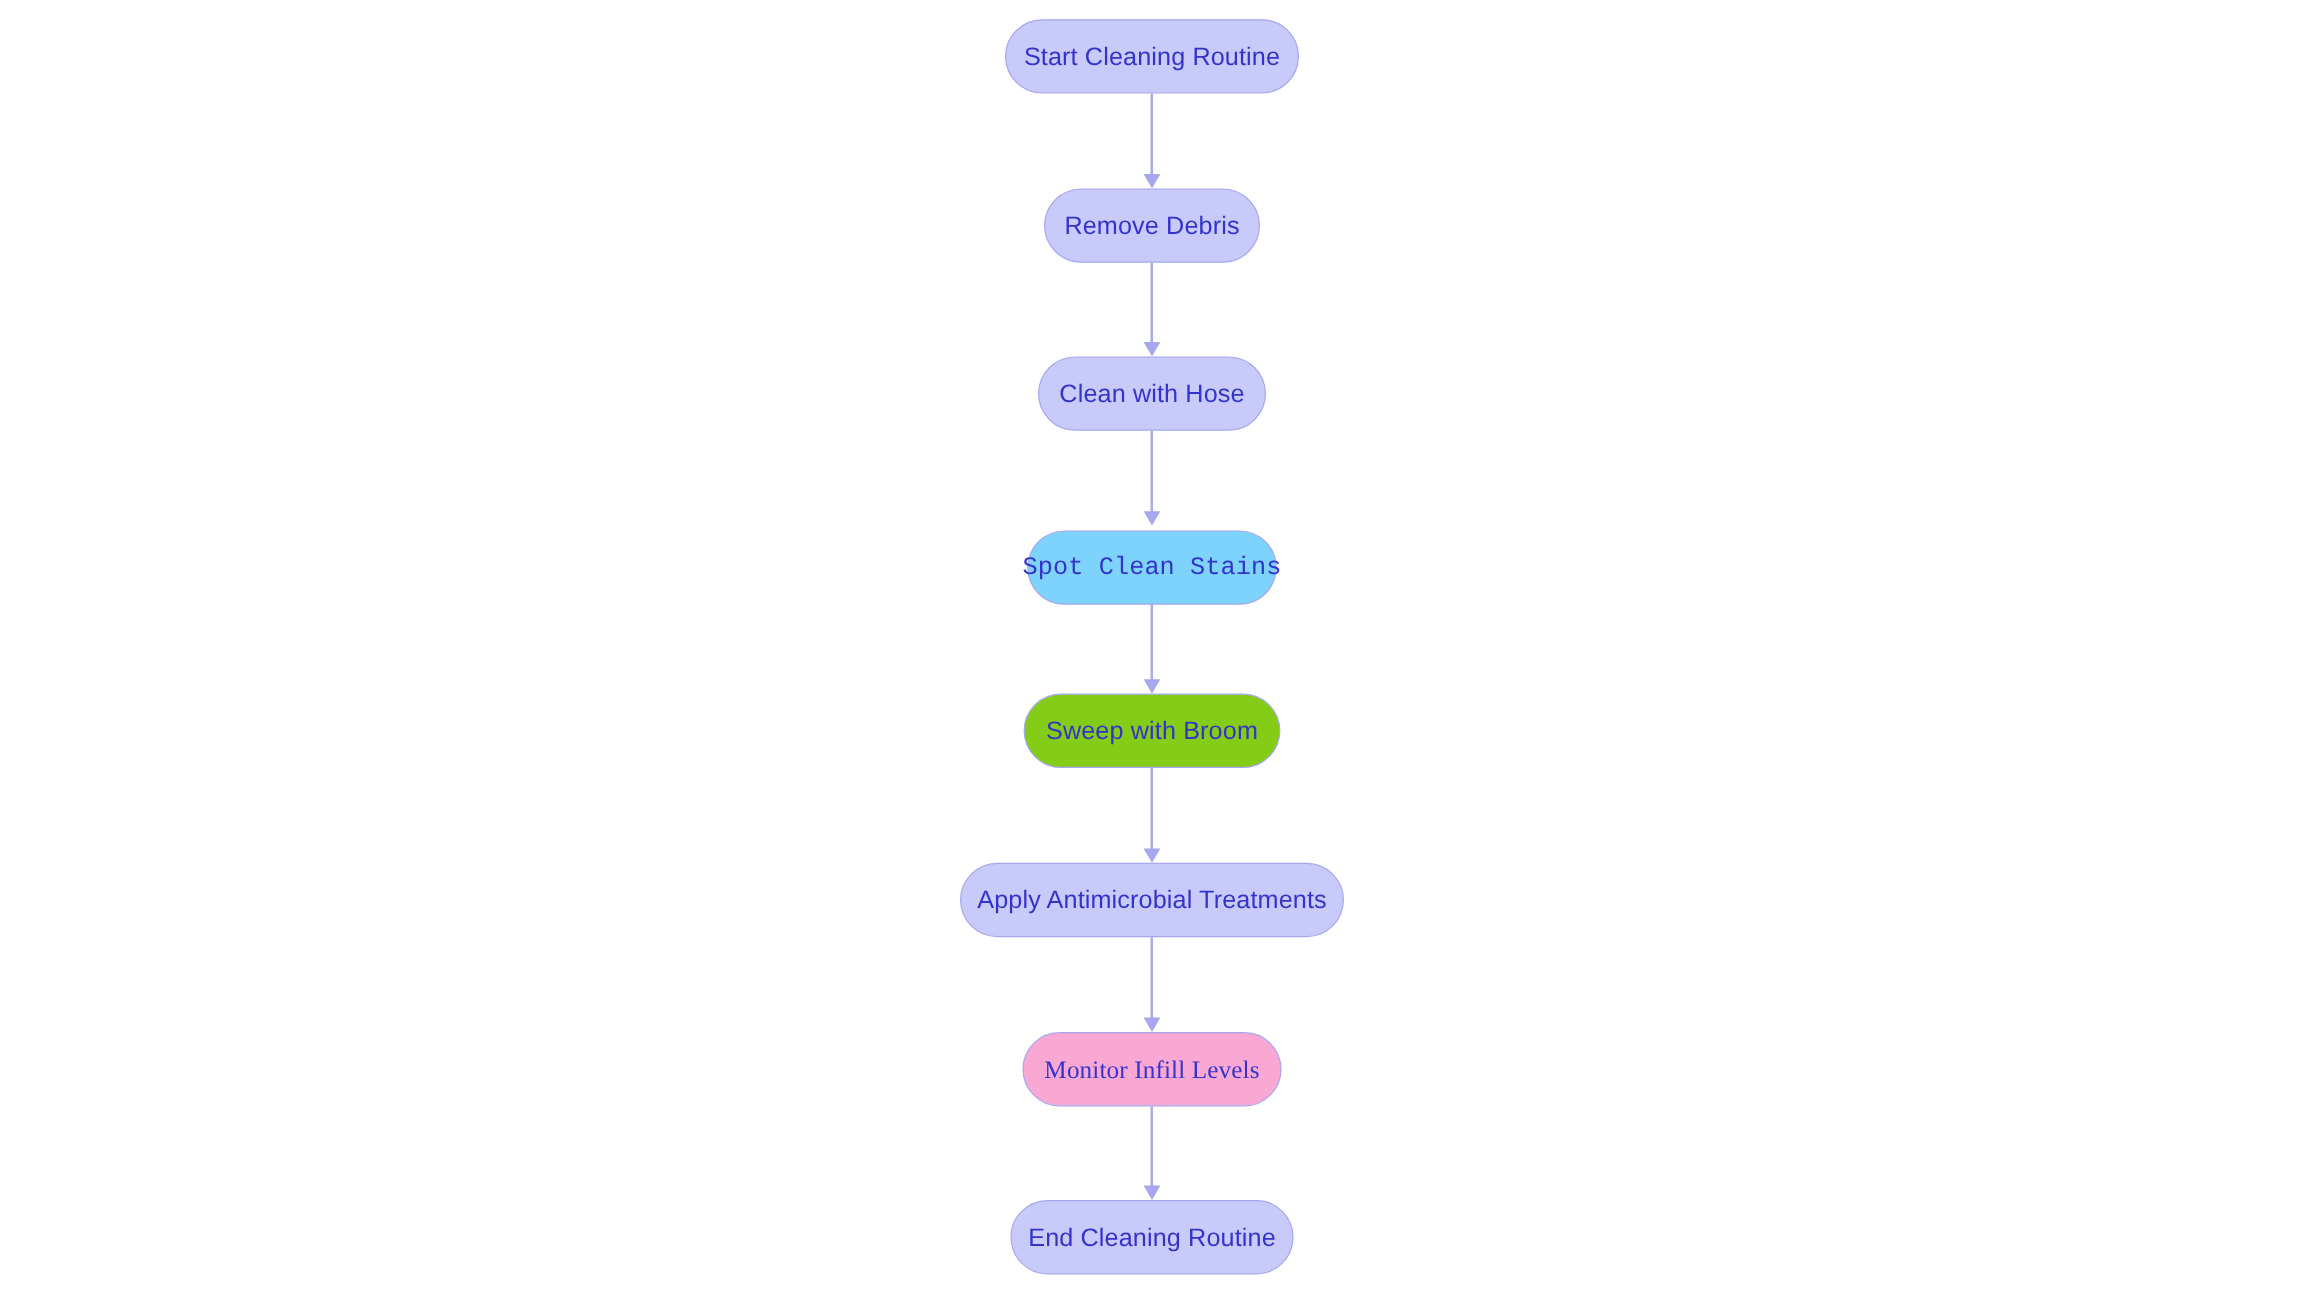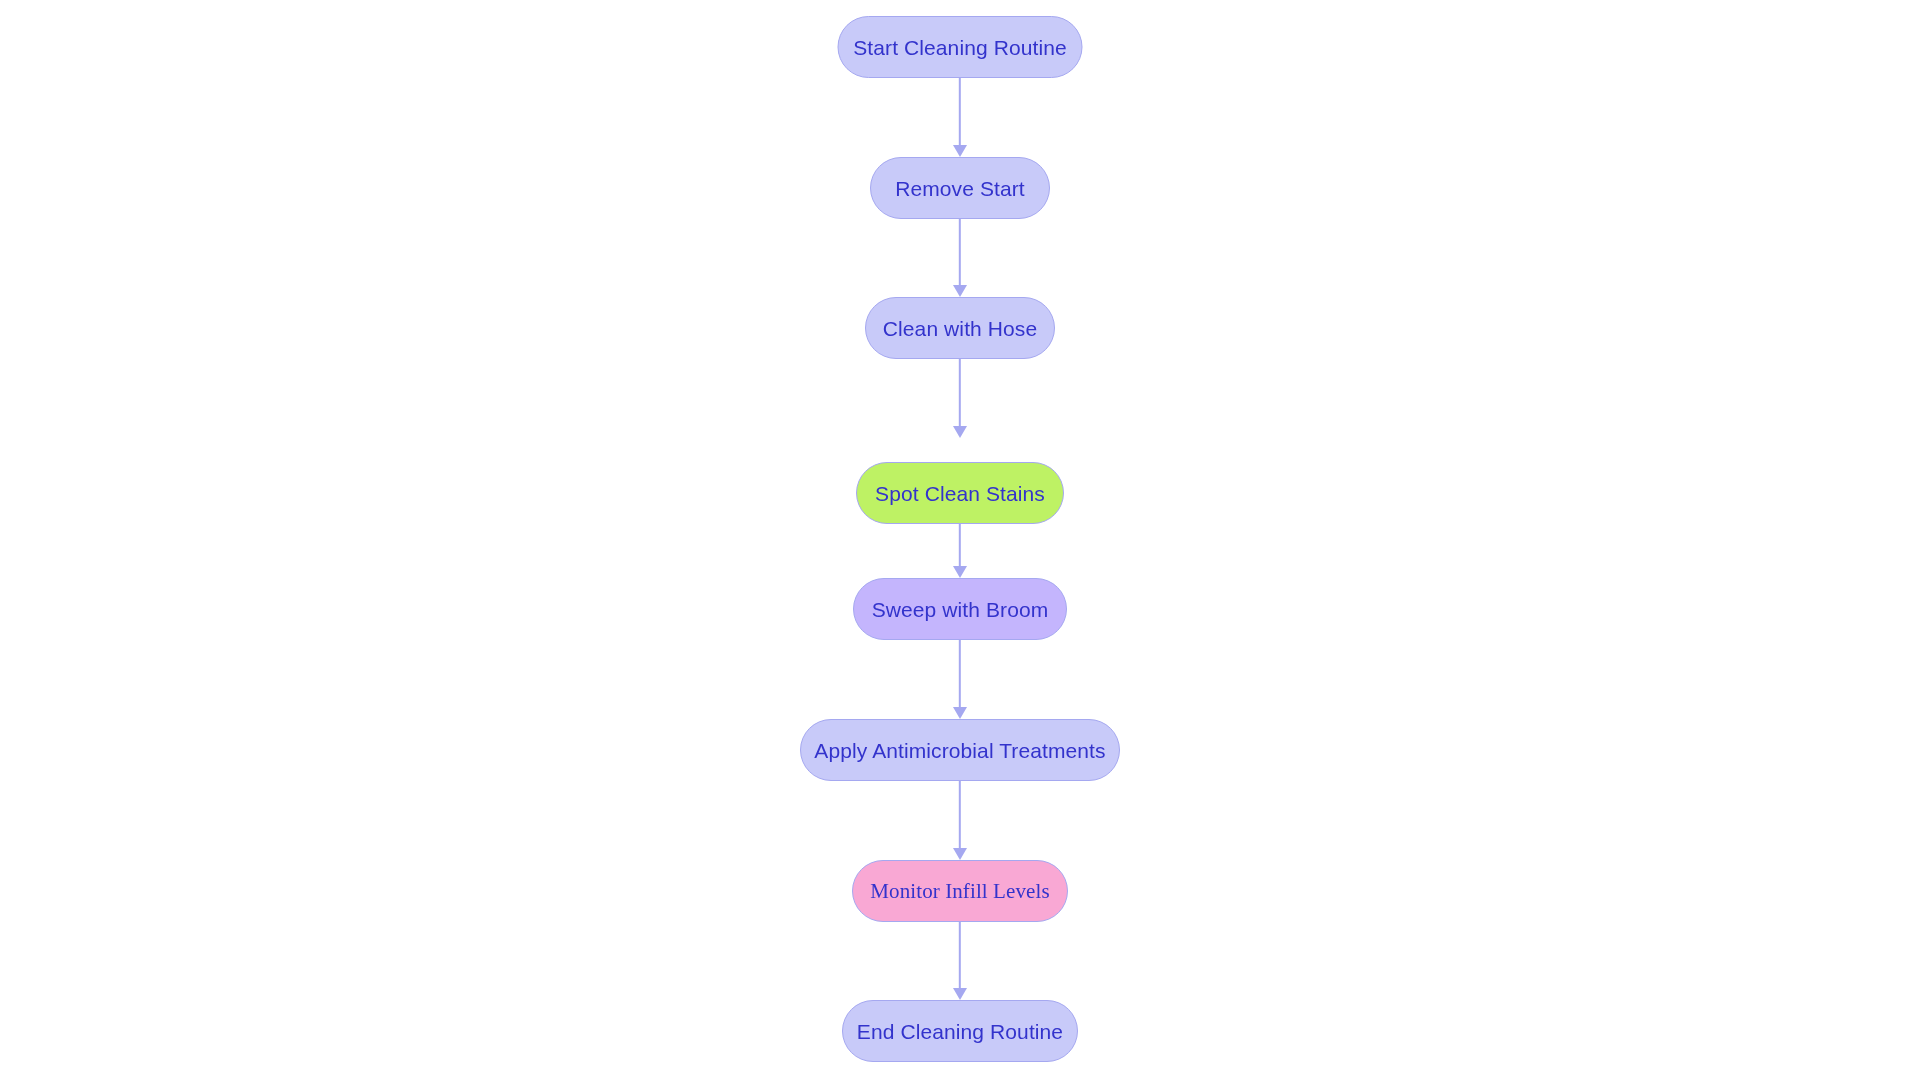--- a/index.html
+++ b/index.html
@@ -102,29 +102,29 @@
       <div class="edge-arrowhead" style="border-top-color: rgb(165, 168, 240);"></div>
     </div>
     <div class="edge" style="left: 960px; top: 922px; height: 78px;">
       <div class="edge-line" style="height: 67px; background: rgb(165, 168, 240);"></div>
       <div class="edge-arrowhead" style="border-top-color: rgb(165, 168, 240);"></div>
     </div>
     <div class="node" style="left: 960px; top: 47px; width: 245px; background: rgb(200, 202, 249); border-color: rgb(165, 168, 240);">
       <span class="node-label" style="color: rgb(51, 51, 204);">Start Cleaning Routine</span>
     </div>
     <div class="node" style="left: 960px; top: 188px; width: 180px; background: rgb(200, 202, 249); border-color: rgb(165, 168, 240);">
-      <span class="node-label" style="color: rgb(51, 51, 204);">Remove Start</span>
+      <span class="node-label" style="color: rgb(51, 51, 204);">Remove Debris</span>
     </div>
     <div class="node" style="left: 960px; top: 328px; width: 190px; background: rgb(200, 202, 249); border-color: rgb(165, 168, 240);">
       <span class="node-label" style="color: rgb(51, 51, 204);">Clean with Hose</span>
     </div>
-    <div class="node" style="left: 960px; top: 493px; width: 208px; background: #bef264; border-color: rgb(165, 168, 240);">
+    <div class="node" style="left: 960px; top: 473px; width: 208px; background: #7dd3fc; border-color: rgb(165, 168, 240); font-family: Liberation Mono, monospace;">
       <span class="node-label" style="color: rgb(51, 51, 204);">Spot Clean Stains</span>
     </div>
-    <div class="node" style="left: 960px; top: 609px; width: 214px; background: #c4b5fd; border-color: rgb(165, 168, 240);">
+    <div class="node" style="left: 960px; top: 609px; width: 214px; background: #84cc16; border-color: rgb(165, 168, 240);">
       <span class="node-label" style="color: rgb(51, 51, 204);">Sweep with Broom</span>
     </div>
     <div class="node" style="left: 960px; top: 750px; width: 320px; background: rgb(200, 202, 249); border-color: rgb(165, 168, 240); text-align: center;">
       <span class="node-label" style="color: rgb(51, 51, 204);">Apply Antimicrobial Treatments</span>
     </div>
     <div class="node" style="left: 960px; top: 891px; width: 216px; background: #f9a8d4; border-color: rgb(165, 168, 240); font-family: Liberation Serif, serif;">
       <span class="node-label" style="color: rgb(51, 51, 204);">Monitor Infill Levels</span>
     </div>
     <div class="node" style="left: 960px; top: 1031px; width: 236px; background: rgb(200, 202, 249); border-color: rgb(165, 168, 240);">
       <span class="node-label" style="color: rgb(51, 51, 204);">End Cleaning Routine</span>

